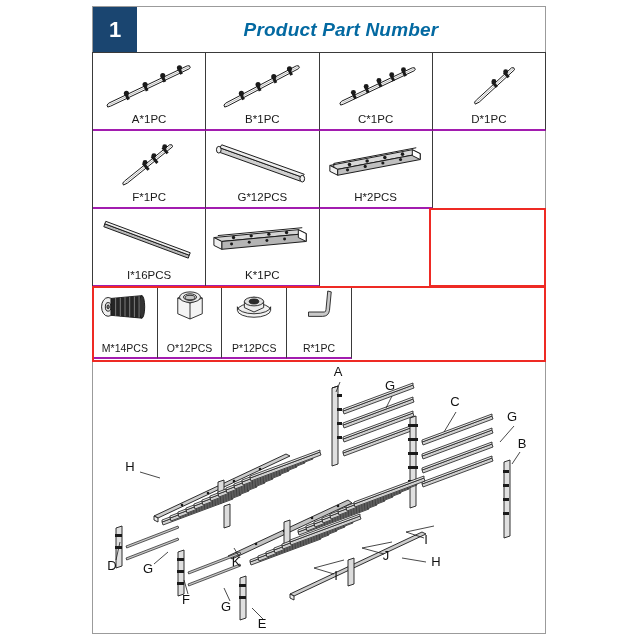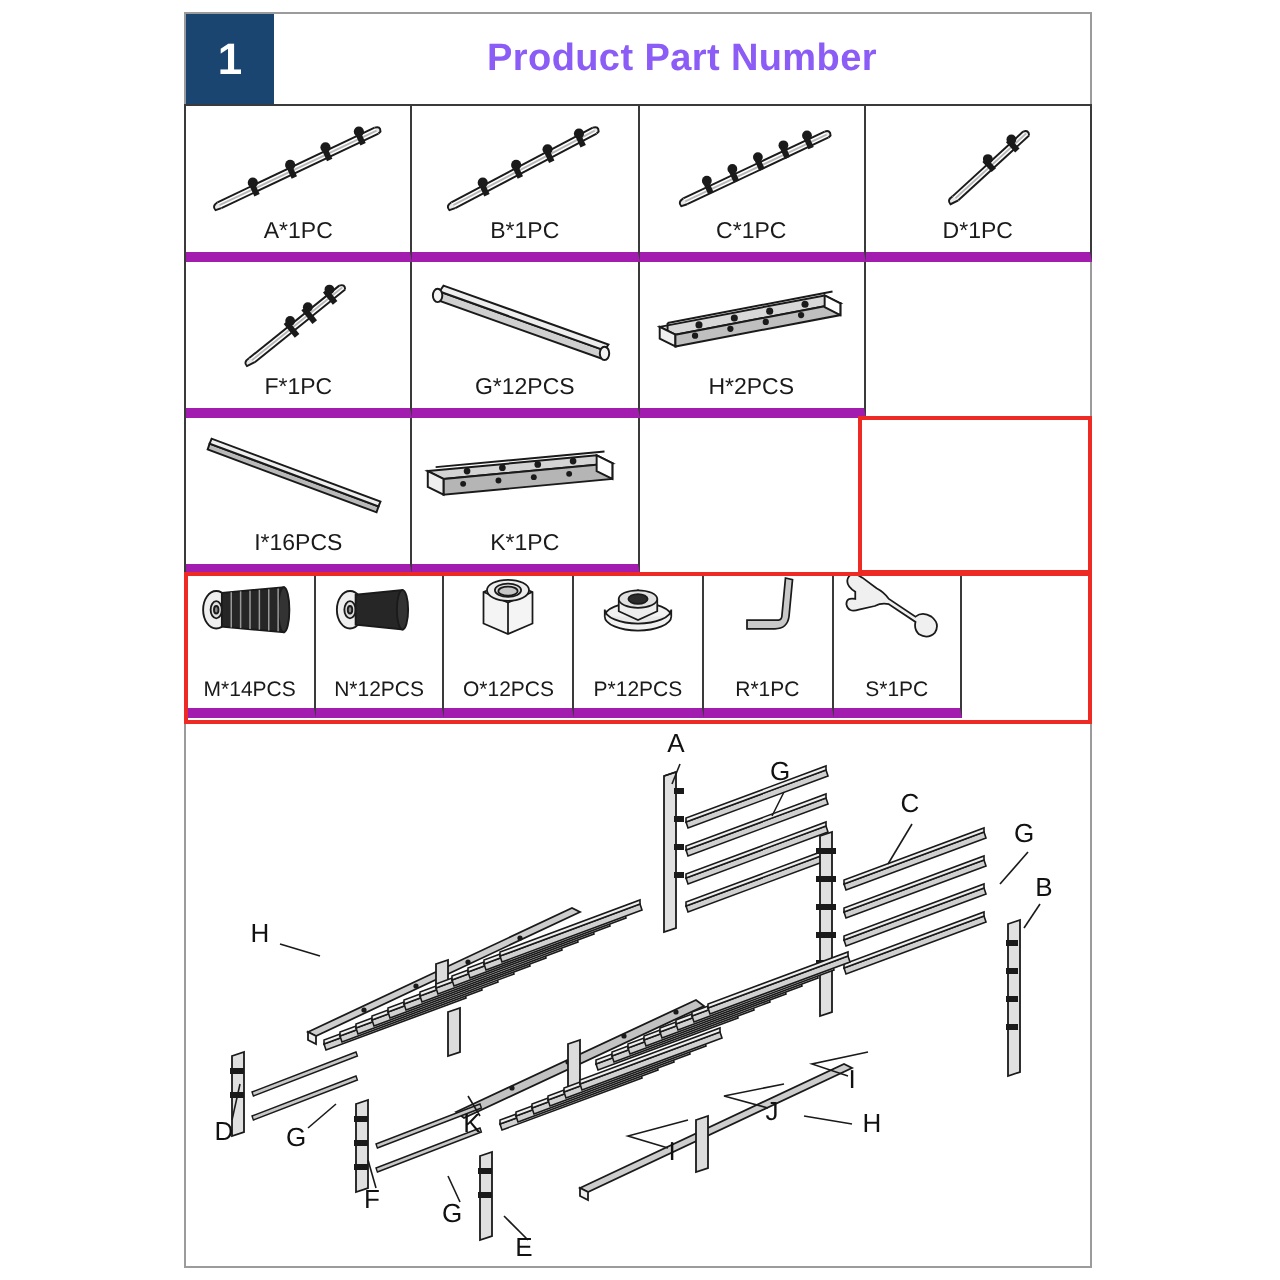--- a/index.html
+++ b/index.html
@@ -6,26 +6,26 @@
   body{width:640px;height:640px;overflow:hidden;font-family:"Liberation Sans",sans-serif;}
 
   .page{position:relative;width:640px;height:640px;background:#fff;}
 
   
   .doc-frame{position:absolute;left:92px;top:6px;width:454px;height:628px;border:1px solid #9b9b9b;box-sizing:border-box;}
 
   
   .header{position:absolute;left:93px;top:7px;width:452px;height:45px;display:flex;align-items:stretch;box-sizing:border-box;}
   .step-badge{width:44px;background:#1a4570;color:#fff;display:flex;align-items:center;justify-content:center;font-size:22px;font-weight:bold;font-family:"Liberation Sans",sans-serif;}
-  .header-title{flex:1;display:flex;align-items:center;justify-content:center;color:#8b5cf6;font-size:19px;font-weight:bold;letter-spacing:.2px;}
+  .header-title{flex:1;display:flex;align-items:center;justify-content:center;color:#0369a1;font-size:19px;font-weight:bold;letter-spacing:.2px;font-style:italic;}
 
   
   .parts-table{position:absolute;left:92px;top:52px;width:454px;box-sizing:border-box;border-left:1px solid #3a3a3a;border-top:1px solid #3a3a3a;}
   .prow{display:flex;width:100%;box-sizing:border-box;}
-  .pcell{box-sizing:border-box;border-right:1px solid #3a3a3a;border-bottom:5px solid #a21caf;display:flex;flex-direction:column;align-items:center;justify-content:flex-end;position:relative;background:#fff;}
+  .pcell{box-sizing:border-box;border-right:1px solid #3a3a3a;border-bottom:2px solid #a21caf;display:flex;flex-direction:column;align-items:center;justify-content:flex-end;position:relative;background:#fff;}
   .row1 .pcell,.row2 .pcell,.row3 .pcell{width:25%;height:78px;}
   .row4 .pcell{width:14.2857%;height:72px;gap:20px;}
   .pcell .art{flex:1;width:100%;display:flex;align-items:center;justify-content:center;overflow:hidden;}
   .pcell .plabel{font-size:11.5px;color:#1a1a1a;padding-bottom:4px;line-height:1;white-space:nowrap;}
   .row4 .plabel{font-size:10.5px;}
 
   
   .hl{position:absolute;border:2.5px solid #ee2a24;box-sizing:border-box;pointer-events:none;}
   .hl-L{left:429px;top:208px;width:117px;height:79px;}
   .hl-row4{left:92px;top:286px;width:454px;height:76px;}
@@ -276,34 +276,20 @@
               <path d="M32 15.8 L32 36.2"></path>
                 <path d="M37 15.4 L37 36.6"></path>
               <path d="M42 15 L42 37"></path>
                 <path d="M47 14.6 L47 37.4"></path>
             </g>
           </svg>
         </div>
         <div class="plabel">M*14PCS</div>
       </div>
 
-      <div class="pcell">
-        <div class="art">
-          <svg viewBox="0 0 64 48" width="60" height="46">
-            <g stroke="#1a1a1a" stroke-width="1">
-              <ellipse cx="16" cy="26" rx="7" ry="10" fill="#efefef"></ellipse>
-              <ellipse cx="16" cy="26" rx="3" ry="4.6" fill="#dedede"></ellipse>
-              <ellipse cx="16" cy="26" rx="1.2" ry="2" fill="#8a8a8a"></ellipse>
-              <path d="M19 18 L44 15.5 L44 36.5 L19 34 Z" fill="#262626"></path>
-              <ellipse cx="44" cy="26" rx="3" ry="10.5" fill="#333"></ellipse>
-            </g>
-          </svg>
-        </div>
-        <div class="plabel">N*12PCS</div>
-      </div>
 
       <div class="pcell">
         <div class="art">
           <svg viewBox="0 0 64 48" width="56" height="44">
             <g stroke="#1a1a1a" stroke-width="1" fill="#f4f4f4">
               <path d="M18 16 L32 10 L46 16 L46 34 L32 40 L18 34 Z"></path>
               <path d="M18 16 L32 22 L46 16" fill="none"></path>
               <path d="M32 22 L32 40" fill="none"></path>
               <ellipse cx="32" cy="15" rx="12" ry="6" fill="#ececec"></ellipse>
               <ellipse cx="32" cy="15" rx="7.5" ry="3.8" fill="#dcdcdc"></ellipse>
@@ -334,30 +320,20 @@
         <div class="art">
           <svg viewBox="0 0 64 48" width="56" height="44">
             <g stroke="#1a1a1a" stroke-width="1" fill="#c9c9c9">
               <path d="M42 8 L46 9 L44 30 Q43 37 36 37 L20 37 L20 32 L38 32 Q40 32 40 29 Z"></path>
             </g>
           </svg>
         </div>
         <div class="plabel">R*1PC</div>
       </div>
 
-      <div class="pcell">
-        <div class="art">
-          <svg viewBox="0 0 70 48" width="62" height="44">
-            <g stroke="#1a1a1a" stroke-width="1" fill="#f0f0f0">
-              <path d="M12 16 Q6 12 8 8 Q10 4 16 8 L24 14 Q28 16 31 20 L46 30 Q50 27 55 30 Q60 34 57 39 Q53 43 48 40 Q45 37 46 33 L31 23 Q27 22 23 24 L14 26 Q8 28 7 23 Q7 19 12 20 Z"></path>
-            </g>
-          </svg>
-        </div>
-        <div class="plabel">S*1PC</div>
-      </div>
     </div>
   </div>
 
   <div class="hl hl-L"></div>
   <div class="hl hl-row4"></div>
 
   <div class="assembly">
     <svg viewBox="0 0 440 264">
       <defs>
         <g id="slat">

